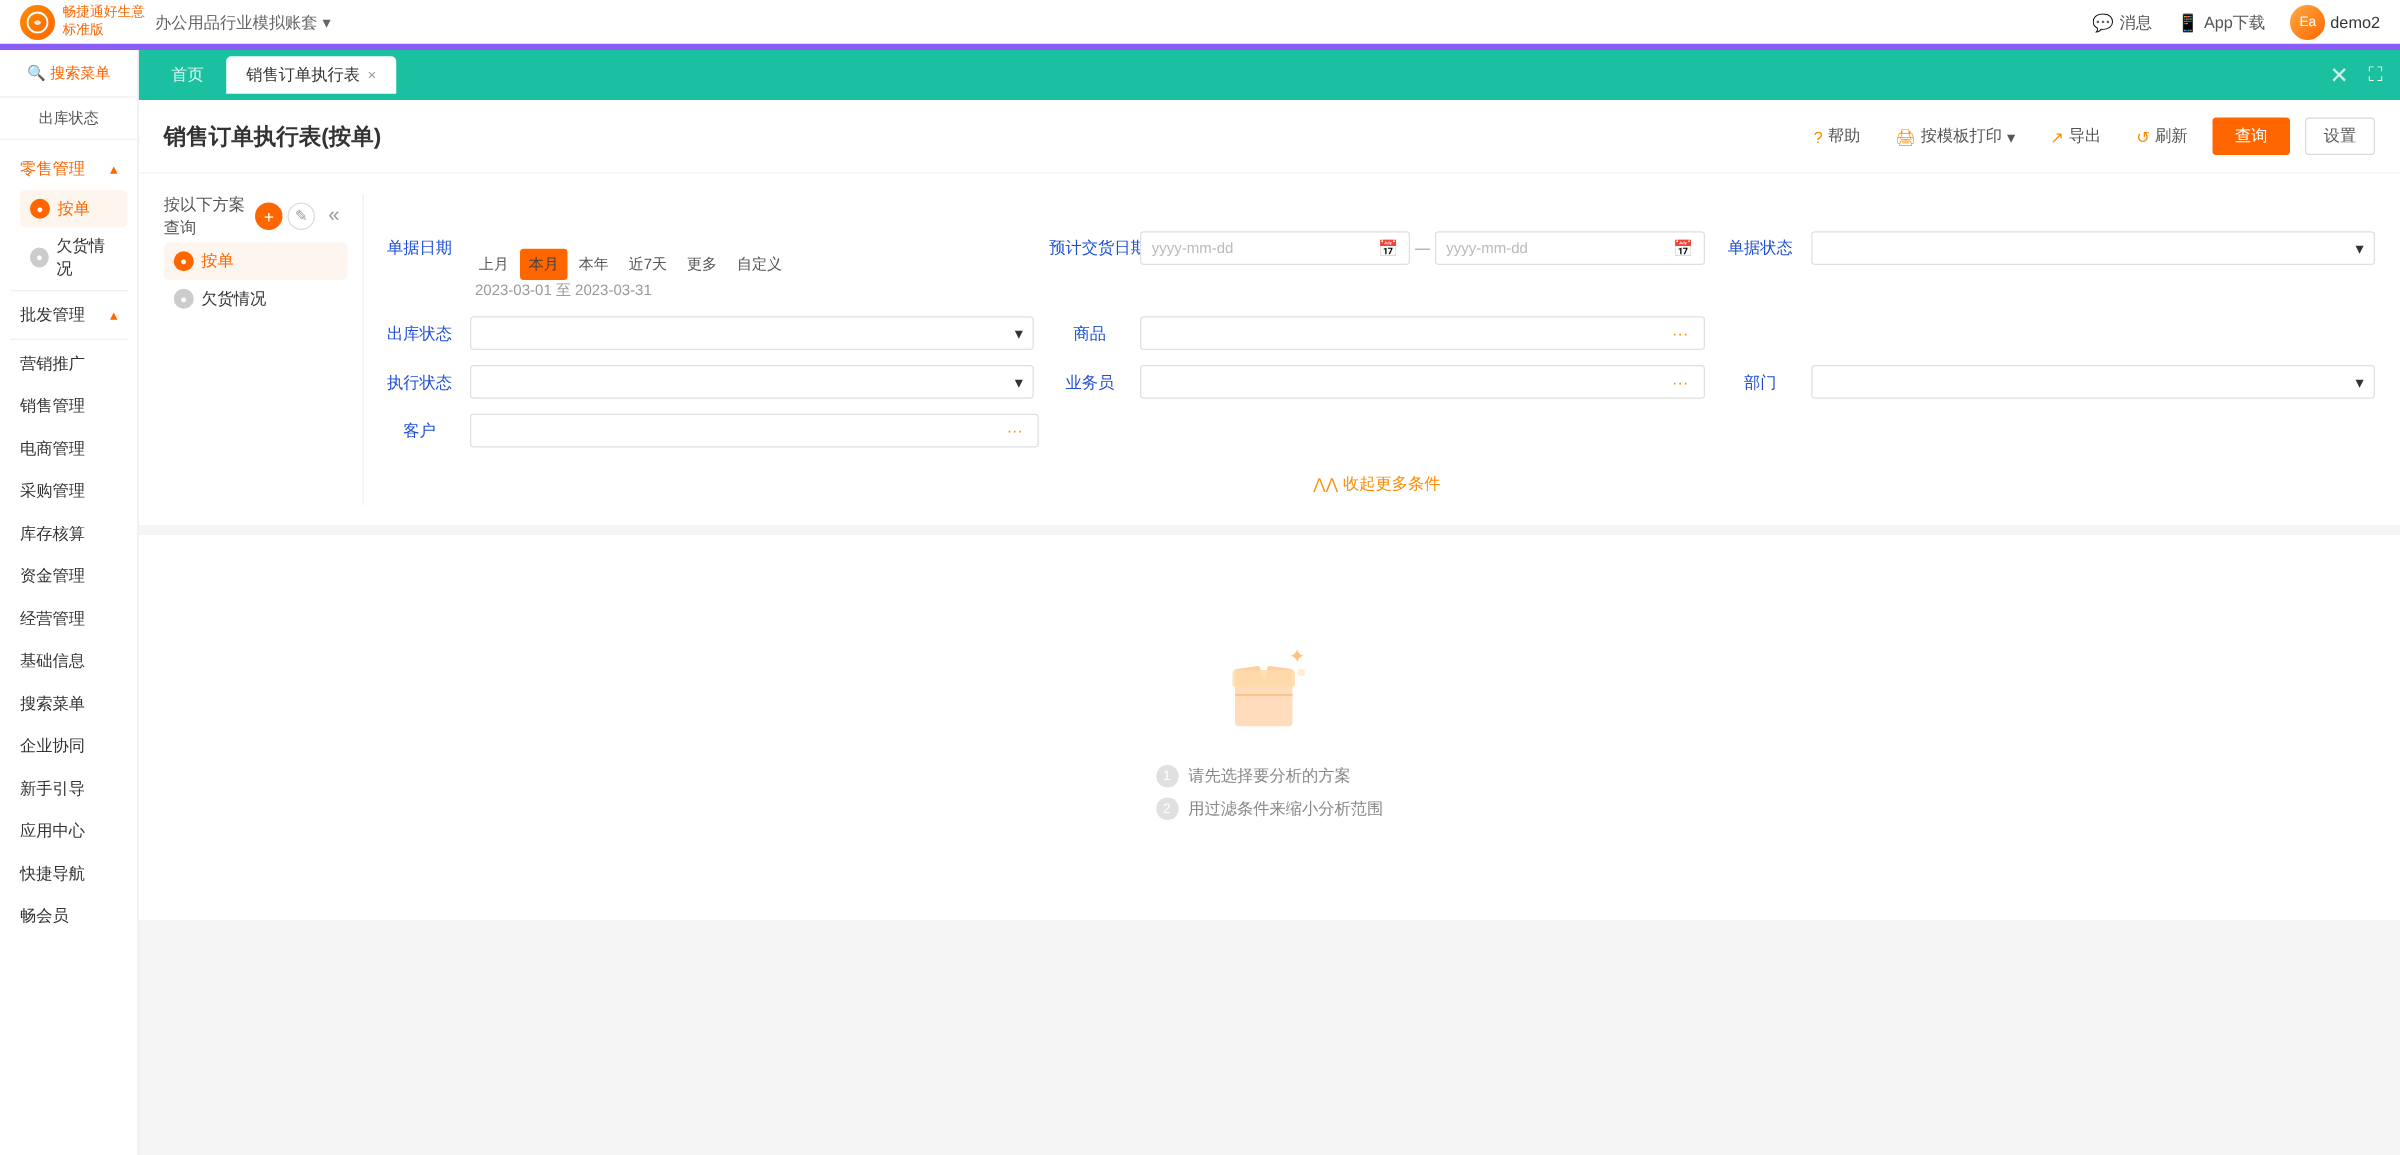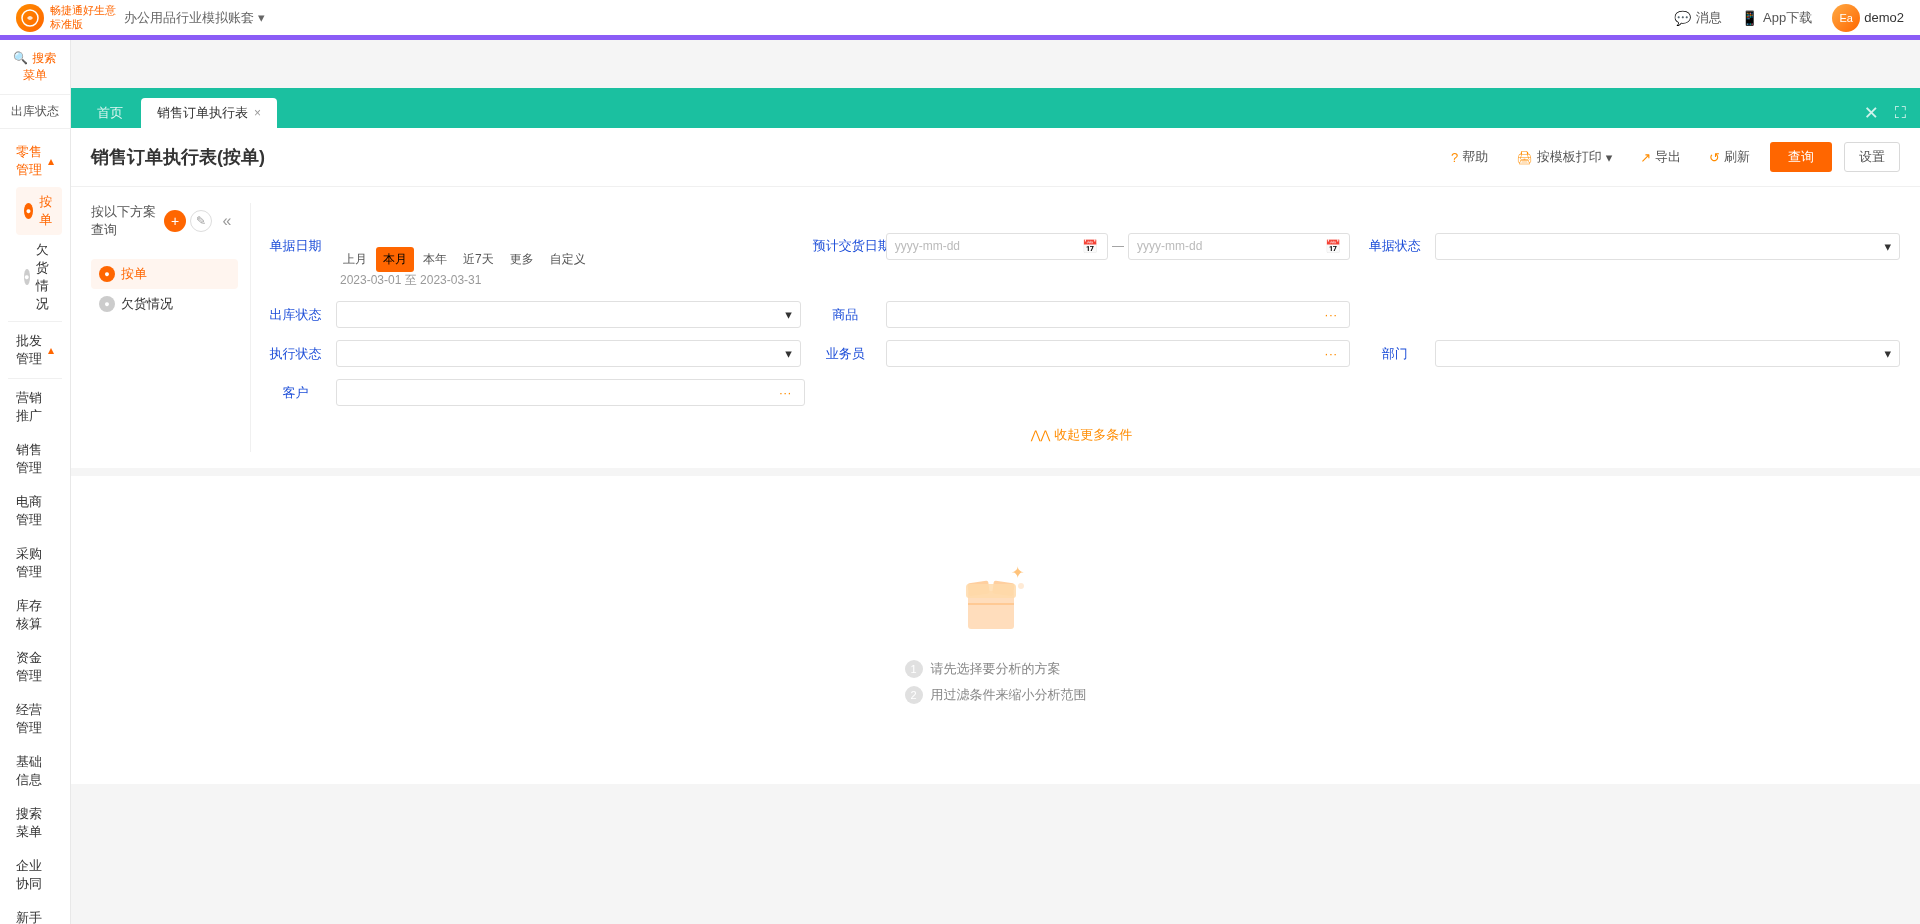--- a/index.html
+++ b/index.html
@@ -80,21 +80,21 @@
 
     
     .main-layout {
       display: flex;
       flex: 1;
       overflow: hidden;
     }
 
     
     .sidebar {
-      width: 71px;
+      width: 111px;
       background: #fff;
       border-right: 1px solid #e8e8e8;
       display: flex;
       flex-direction: column;
       flex-shrink: 0;
       overflow-y: auto;
     }
     .sidebar-search {
       padding: 10px 8px;
       font-size: 12px;
@@ -125,26 +125,25 @@
       border-radius: 4px;
     }
     .sidebar-item.active { color: #ff6600; }
     .sidebar-divider { height: 1px; background: #f0f0f0; margin: 2px 0; }
 
     
     .tab-bar {
       height: 40px;
       background: #1bc0a0;
       display: flex;
-      align-items: flex-end;
+      align-items: center;
       padding: 0 10px;
       gap: 2px;
       flex-shrink: 0;
       justify-content: space-between;
-      margin-top: 48px;
     }
     .tab-bar-left {
       display: flex;
       align-items: center;
       gap: 2px;
     }
     .tab {
       display: flex;
       align-items: center;
       gap: 6px;
@@ -249,21 +248,21 @@
     .filter-left {
       width: 160px;
       flex-shrink: 0;
       border-right: 1px solid #f0f0f0;
       padding-right: 12px;
     }
     .filter-scheme-header {
       display: flex;
       align-items: center;
       gap: 6px;
-      margin-bottom: 20px;
+      margin-bottom: 3px;
       color: #555;
       font-size: 13px;
     }
     .filter-scheme-actions {
       display: flex;
       align-items: center;
       gap: 4px;
     }
     .scheme-btn {
       width: 22px;
@@ -387,21 +386,21 @@
       padding: 4px 7px;
       font-size: 12px;
       color: #555;
       cursor: pointer;
       border-radius: 3px;
       white-space: nowrap;
       margin-top: 44px;
     }
     .date-filter-btn.active {
       background: #ff6600;
-      color: #000000;
+      color: #404040;
       border-radius: 3px;
     }
     .date-range-display {
       font-size: 12px;
       color: #999;
       margin-left: 4px;
     }
     .filter-more-btn {
       display: flex;
       align-items: center;

